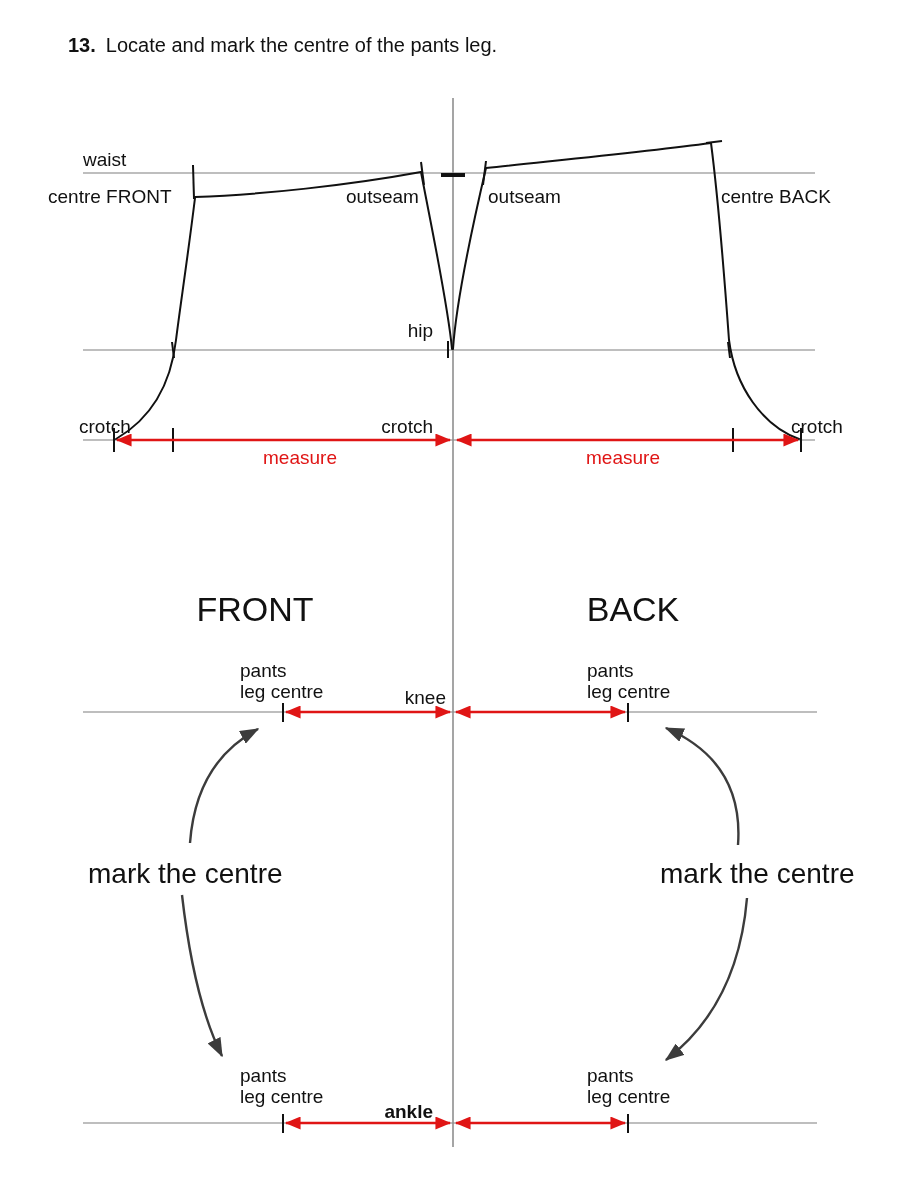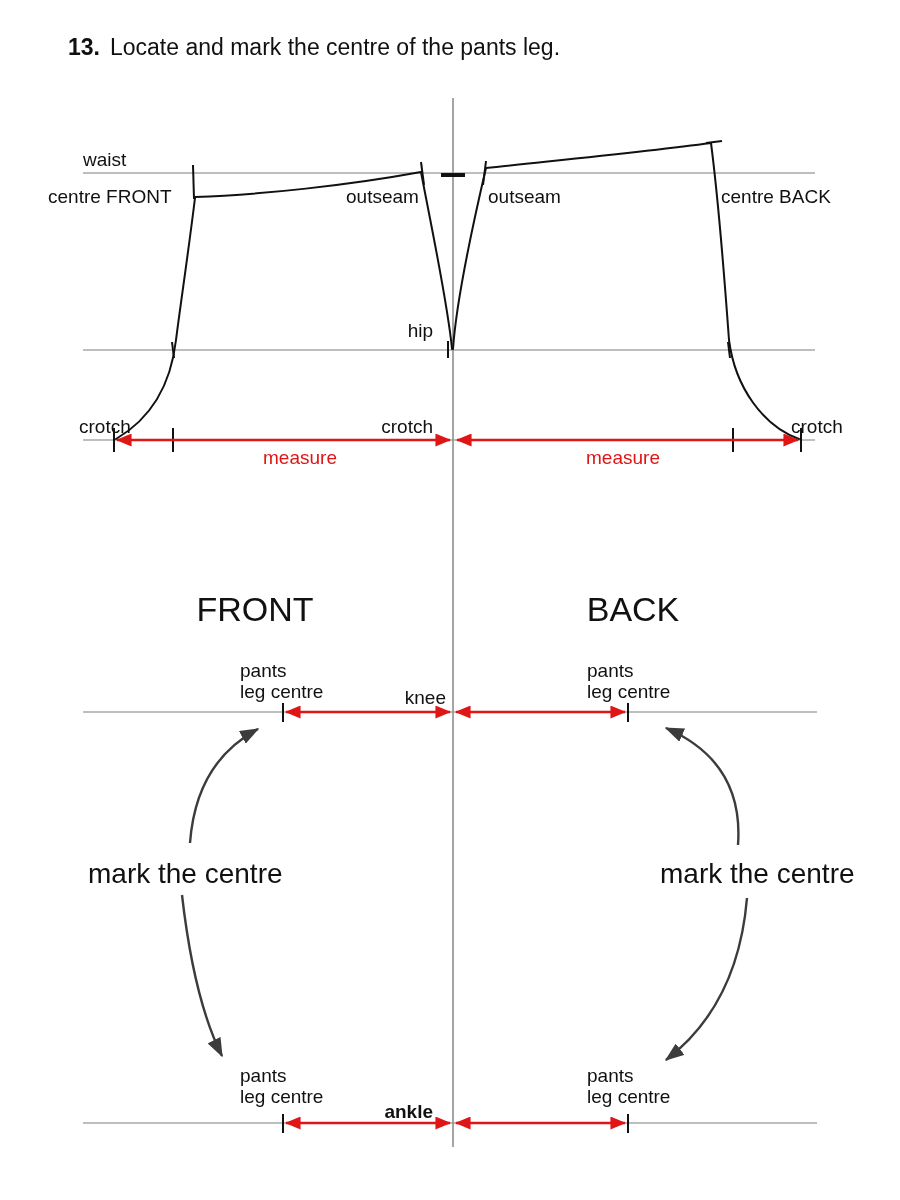--- a/index.html
+++ b/index.html
@@ -6,21 +6,21 @@
     --red:#e01515;
     --line_gray:#a9a9a9;
     --centre_gray:#8f8f8f;
     --black:#111111;
     --arrow_dark:#3c3c3c;
   }
   html,body{margin:0;padding:0;background:#ffffff;}
   body{width:900px;height:1200px;position:relative;font-family:"Liberation Sans",sans-serif;}
   .page-title{
     position:absolute;left:68px;top:34px;
-    font-size:23px;color:#111;letter-spacing:0;
+    font-size:20px;color:#111;letter-spacing:0;
     white-space:nowrap;
   }
   .page-title .num{font-weight:bold;margin-right:10px;}
   svg.diagram{position:absolute;left:0;top:0;}
   svg text{font-family:"Liberation Sans",sans-serif;fill:#111;}
   .lbl{font-size:19px;}
   .big{font-size:34px;text-anchor:middle;}
   .mark{font-size:28px;}
   .redtext{fill:var(--red);font-size:19px;text-anchor:middle;}
   .bold{font-weight:bold;}

